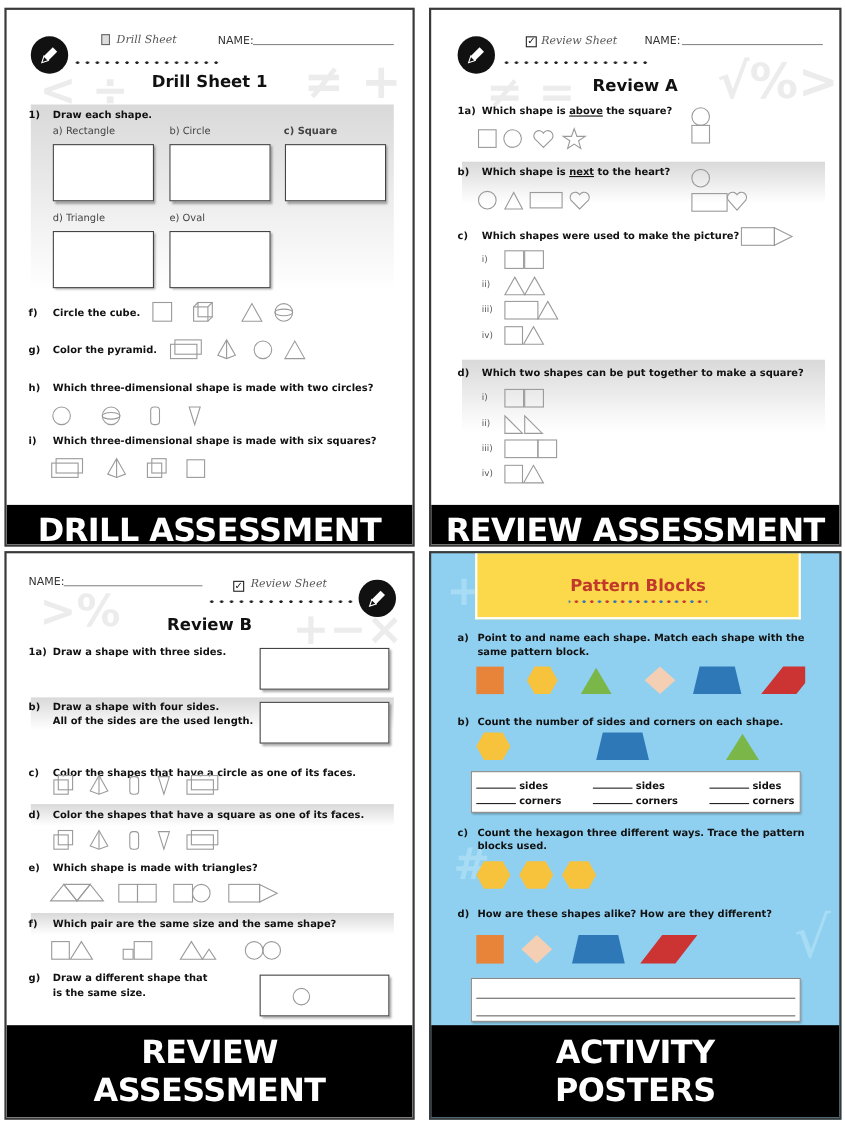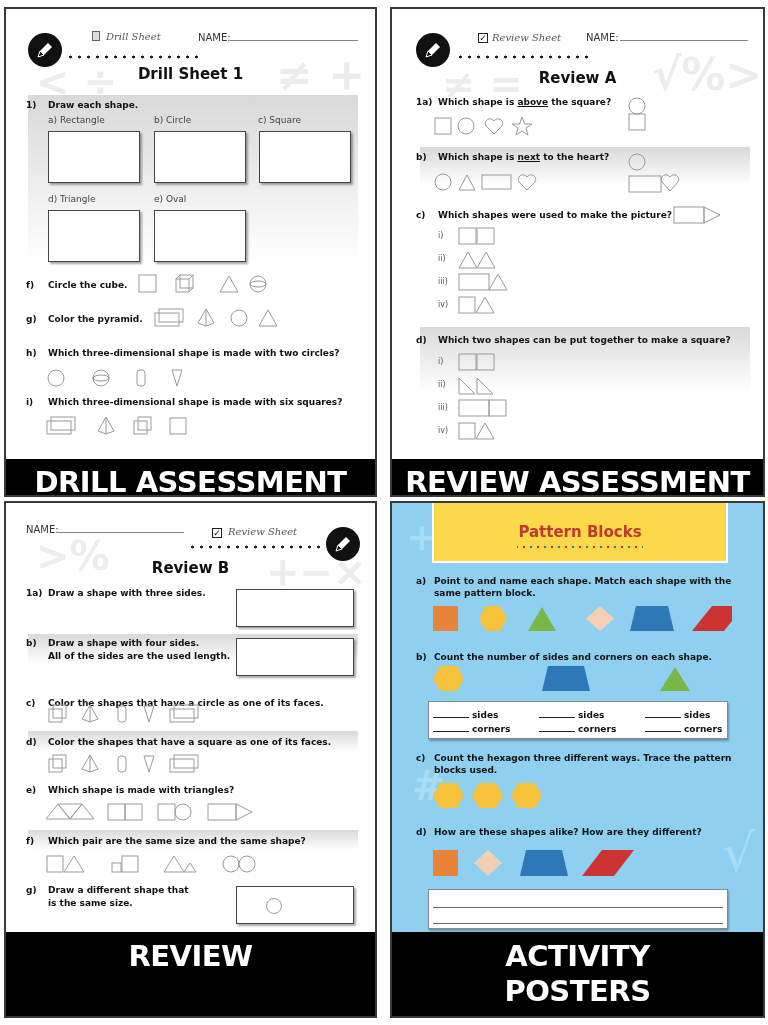--- a/index.html
+++ b/index.html
@@ -61,21 +61,21 @@
   <div class="abs name-line" style="left:224px;top:31px;width:128px;"></div>
   <div class="abs dots" style="left:60px;top:46px;width:136px;"></div>
   <div class="abs title" style="left:0;right:0;top:56px;">Drill Sheet 1</div>
 
   <div class="abs band" style="left:22px;top:86px;width:330px;height:170px;"></div>
   <div class="abs q" style="left:20px;top:91px;">
     <span class="num">1)</span><span>Draw each shape.</span>
   </div>
   <div class="abs sub" style="left:42px;top:106px;text-align:right;">a) Rectangle</div>
   <div class="abs sub" style="left:148px;top:106px;">b) Circle</div>
-  <div class="abs sub" style="left:252px;top:106px;">c) Square</div>
+  <div class="abs sub" style="left:252px;top:106px;font-weight:bold;">c) Square</div>
   <div class="abs box" style="left:42px;top:122px;width:92px;height:52px;"></div>
   <div class="abs box" style="left:148px;top:122px;width:92px;height:52px;"></div>
   <div class="abs box" style="left:253px;top:122px;width:92px;height:52px;"></div>
   <div class="abs sub" style="left:42px;top:185px;">d) Triangle</div>
   <div class="abs sub" style="left:148px;top:185px;">e) Oval</div>
   <div class="abs box" style="left:42px;top:201px;width:92px;height:52px;"></div>
   <div class="abs box" style="left:148px;top:201px;width:92px;height:52px;"></div>
 
   <div class="abs q" style="left:20px;top:271px;">
     <span class="num">f)</span><span>Circle the cube.</span>
@@ -327,20 +327,21 @@
   </div>
   <div class="abs q" style="left:42px;top:395px;">is the same size.</div>
   <div class="abs box" style="left:230px;top:383px;width:118px;height:38px;">
     <svg style="position:absolute;left:28px;top:10px;" width="18" height="18">
         <circle class="shape" cx="9" cy="9" r="7.5"></circle>
       </svg>
   </div>
 
   <div class="banner two">
     <span>REVIEW</span>
+    <span>ASSESSMENT</span>
   </div>
 </div>
 
 <div class="panel p-br">
   <div class="abs" style="left:14px;top:12px;font-size:38px;color:#a8dcf5;font-weight:bold;">+</div>
   <div class="abs" style="left:330px;top:320px;font-size:52px;color:#a8dcf5;">√</div>
   <div class="abs" style="left:20px;top:260px;font-size:40px;color:#a8dcf5;font-weight:bold;">#</div>
 
   <div class="abs yellow-head">
     <div class="pb-title" style="margin-top:20px;">Pattern Blocks</div>

